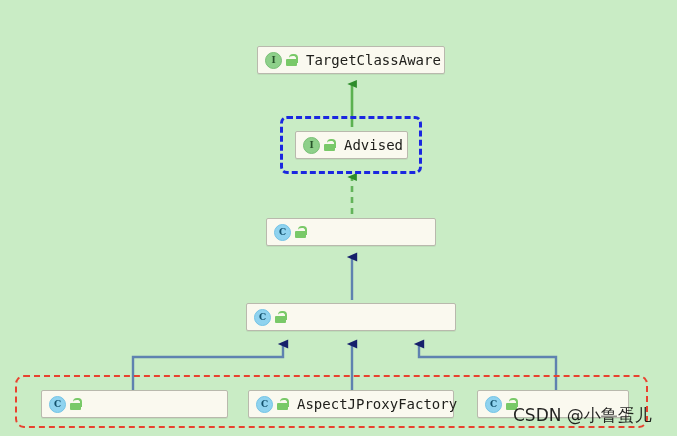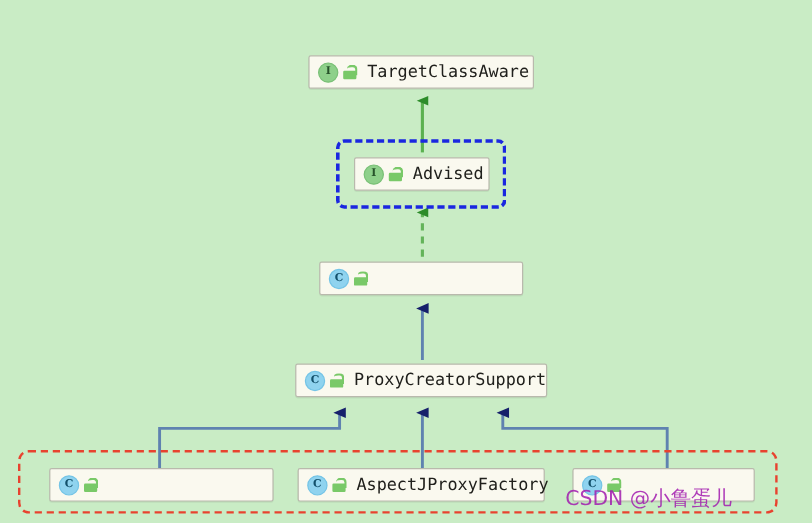--- a/index.html
+++ b/index.html
@@ -146,21 +146,20 @@
   </div>
 
   <div class="node" style="left: 246px; top: 303px; width: 210px;">
     <span class="glyphs">
       <span class="ico-circle ico-class">C</span>
       <span class="ico-lock">
         <span class="shackle"></span>
           <span class="body"></span>
       </span>
     </span>
-    <span class="label">ProxyCreatorSupport</span>
   </div>
 
   <div class="node" style="left: 41px; top: 390px; width: 187px;">
     <span class="glyphs">
       <span class="ico-circle ico-class">C</span>
       <span class="ico-lock">
         <span class="shackle"></span>
           <span class="body"></span>
       </span>
     </span>
@@ -180,14 +179,14 @@
   <div class="node" style="left: 477px; top: 390px; width: 152px;">
     <span class="glyphs">
       <span class="ico-circle ico-class">C</span>
       <span class="ico-lock">
         <span class="shackle"></span>
           <span class="body"></span>
       </span>
     </span>
   </div>
 
-  <div class="watermark" style="left: 471px; top: 404px; color: #a21caf;">CSDN @小鲁蛋儿</div>
+  <div class="watermark" style="left: 513px; top: 404px; color: #000000;">CSDN @小鲁蛋儿</div>
 </div>
 
 </body></html>

